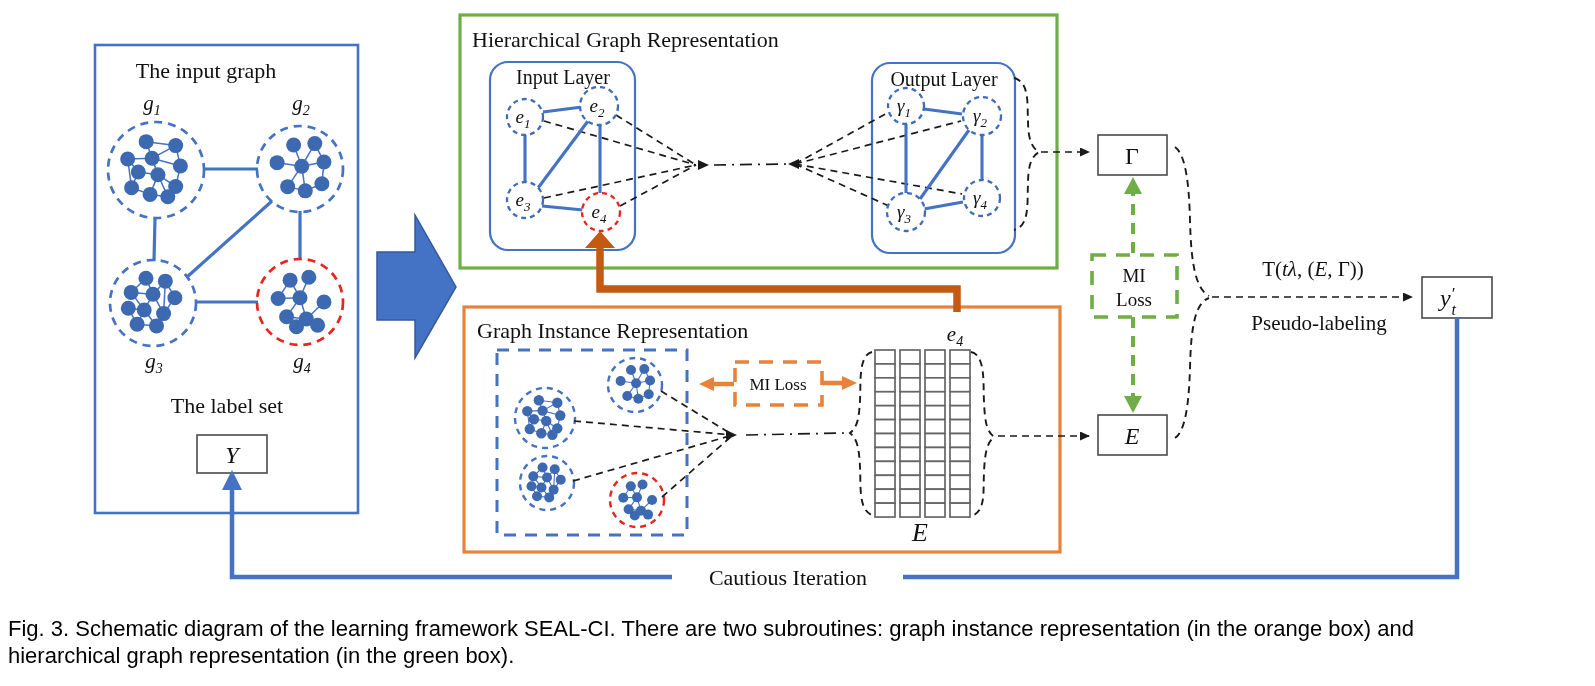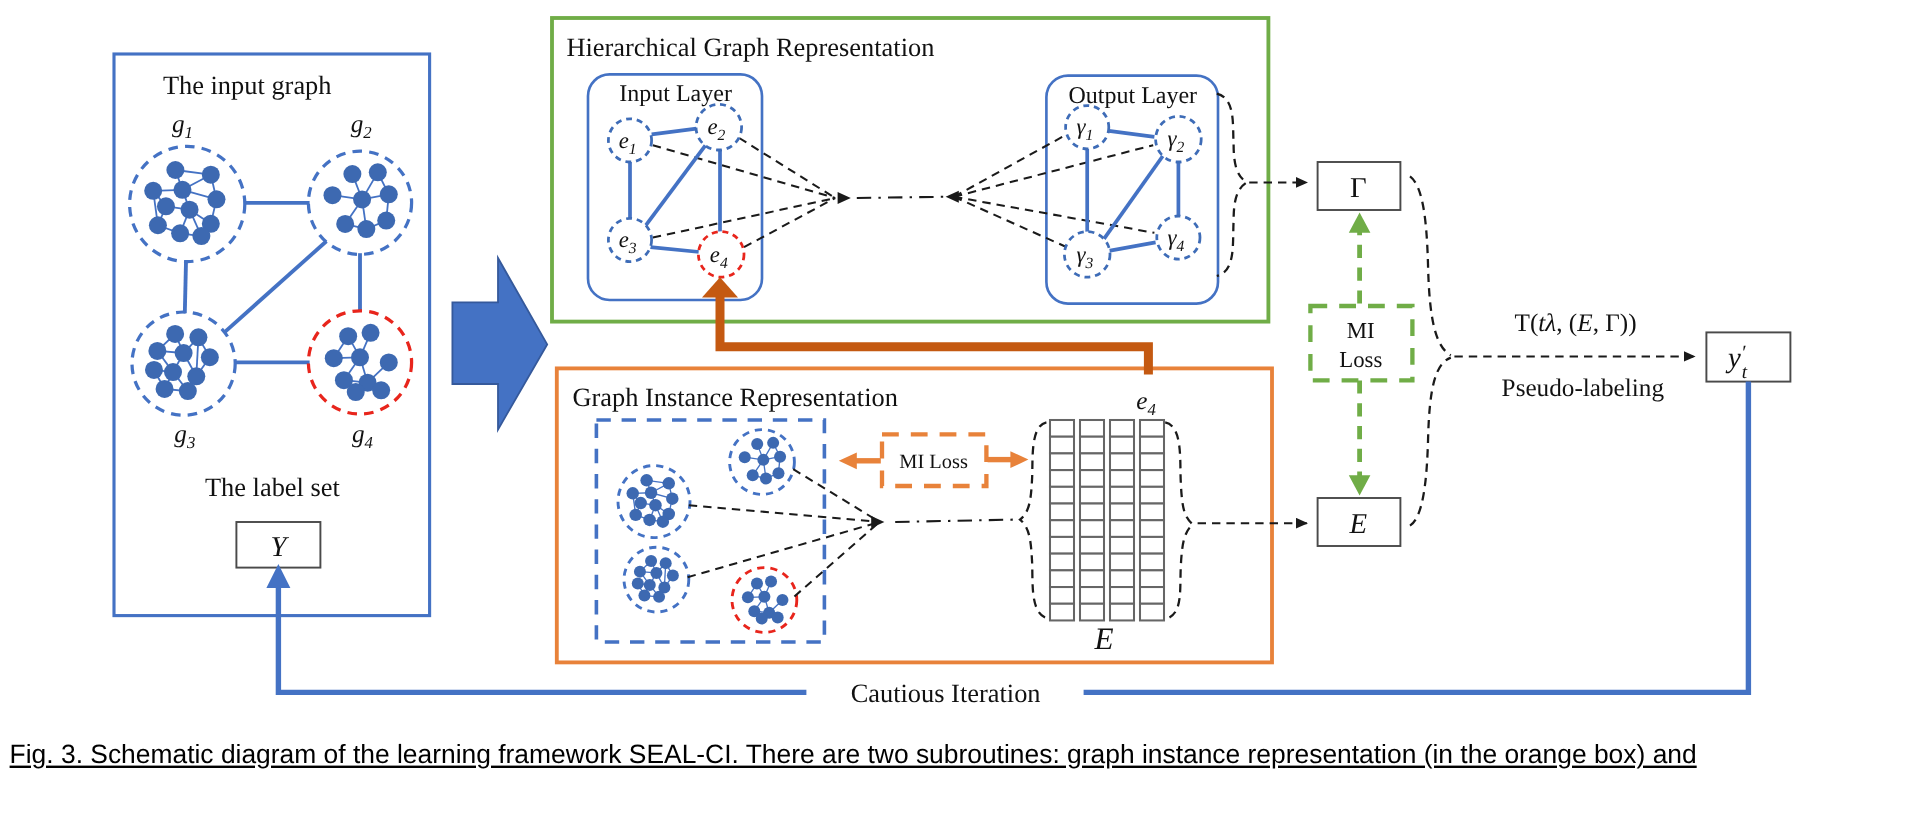--- a/index.html
+++ b/index.html
@@ -9,21 +9,21 @@
   svg text{fill:#111;}
   .dashln{stroke:#1a1a1a;stroke-width:1.7;fill:none;stroke-dasharray:7 5;}
   .ddot{stroke:#1a1a1a;stroke-width:1.7;fill:none;stroke-dasharray:12 6 2 6;}
   .brace{stroke:#1a1a1a;stroke-width:1.9;fill:none;stroke-dasharray:7 5;}
   .bluedge{stroke:#4472C4;stroke-width:3.1;}
   .boxw{fill:#fff;stroke:#4a4a4a;stroke-width:1.6;}
   .nodedash{fill:#fff;stroke:#3E6CB7;stroke-width:2.3;stroke-dasharray:5 4;}
   .nodedash.redring{stroke:#E8251C;}
   .layerbox{fill:#fff;stroke:#4472C4;stroke-width:2.2;}
   #caption{position:absolute;left:8px;top:616px;width:1584px;
-    font-family:"Liberation Sans",sans-serif;font-size:22px;line-height:1.22;color:#000;text-decoration:underline;}
+    font-family:"Liberation Sans",sans-serif;font-size:22px;line-height:1.22;color:#000;}
   #caption div{white-space:nowrap;}
 </style>
 </head>
 <body>
 
 <div id="page">
 <svg width="1595" height="612" viewBox="0 0 1595 612" xmlns="http://www.w3.org/2000/svg">
   <defs>
     <marker id="mBlack" markerWidth="11" markerHeight="9" refX="9" refY="4.5" orient="auto" markerUnits="userSpaceOnUse">
       <path d="M0,0 L10,4.5 L0,9 Z" fill="#1a1a1a"></path>
@@ -444,14 +444,15 @@
   <g>
     <path d="M1457 318 L1457 577 L903 577" fill="none" stroke="#4472C4" stroke-width="4.5"></path>
     <path d="M672 577 L232 577 L232 479" fill="none" stroke="#4472C4" stroke-width="4.5"></path>
     <polygon points="222,490 242,490 232,470" fill="#4472C4"></polygon>
     <text class="serif" x="788" y="585" font-size="22" text-anchor="middle">Cautious Iteration</text>
   </g>
 </svg>
 
 <div id="caption">
   <div>Fig. 3. Schematic diagram of the learning framework SEAL-CI. There are two subroutines: graph instance representation (in the orange box) and</div>
+  <div>hierarchical graph representation (in the green box).</div>
 </div>
 </div>
 
 </body></html>

